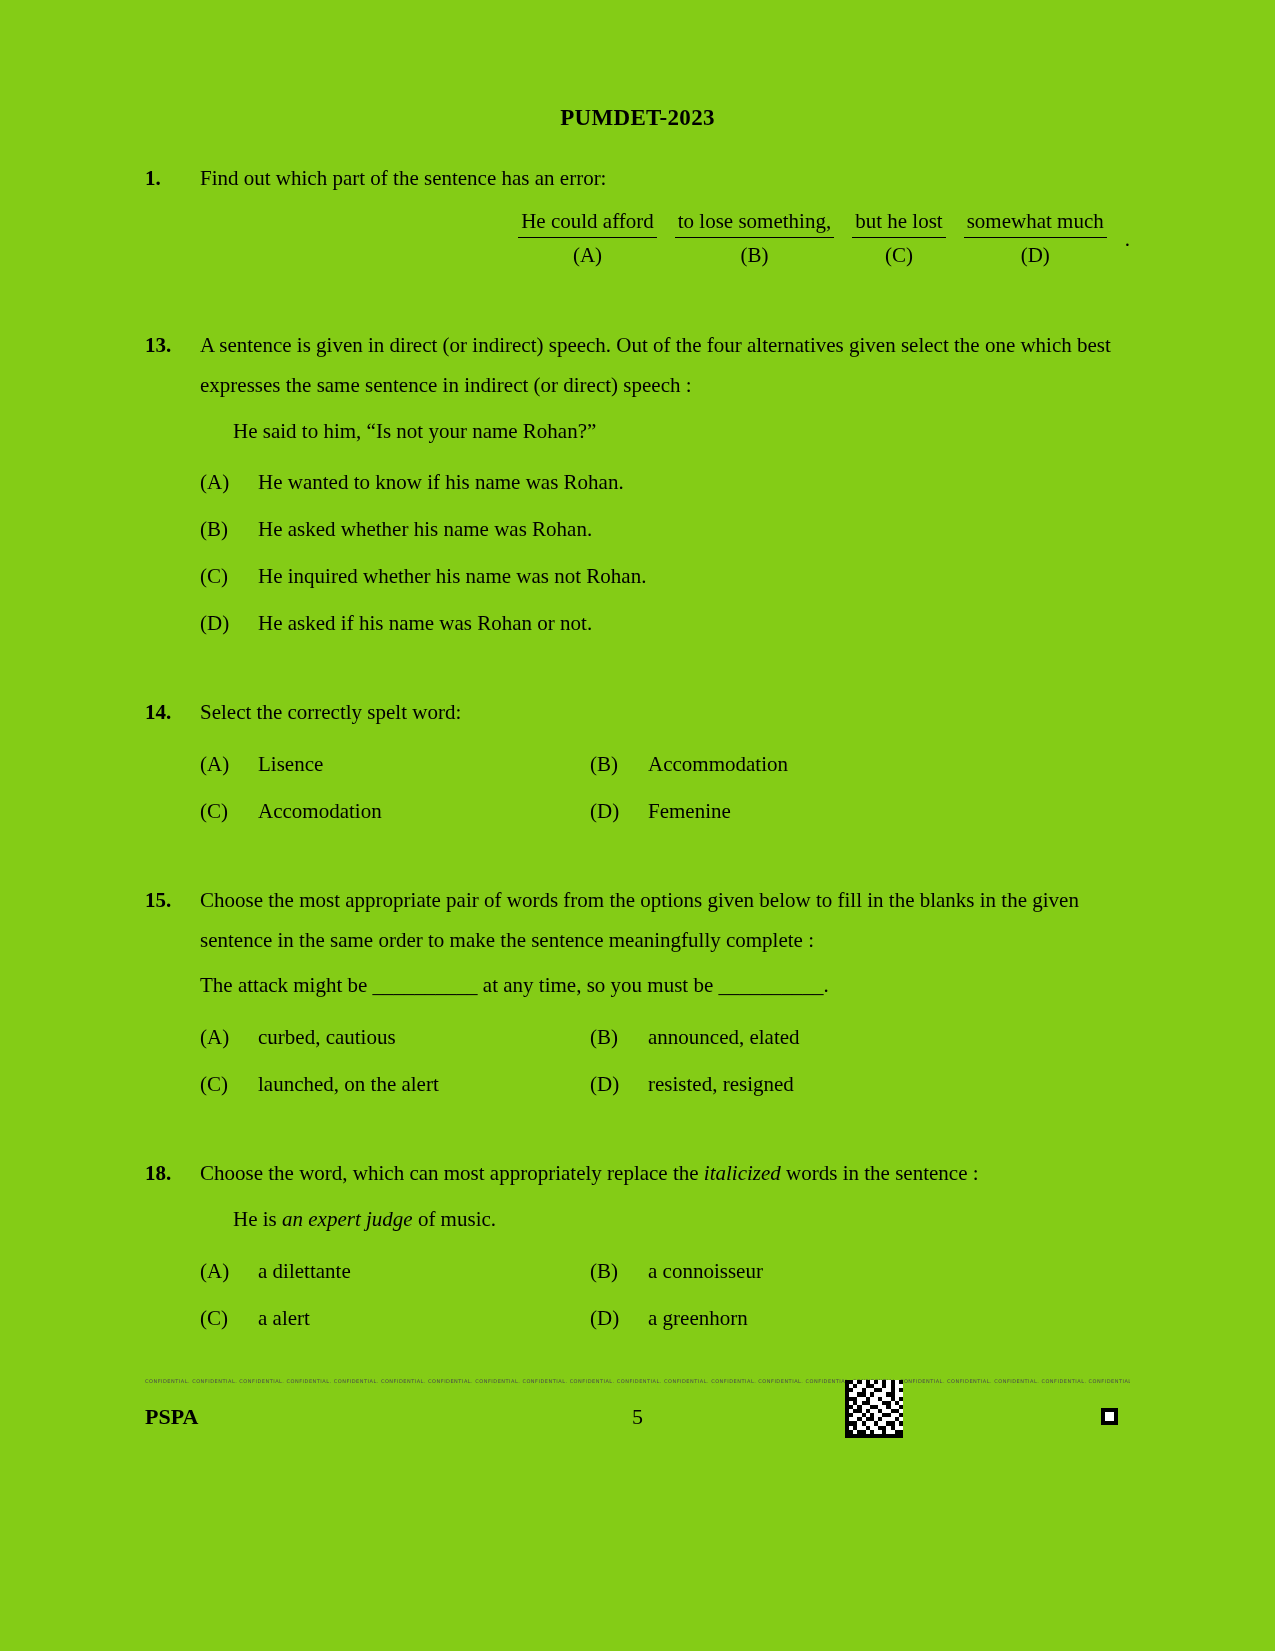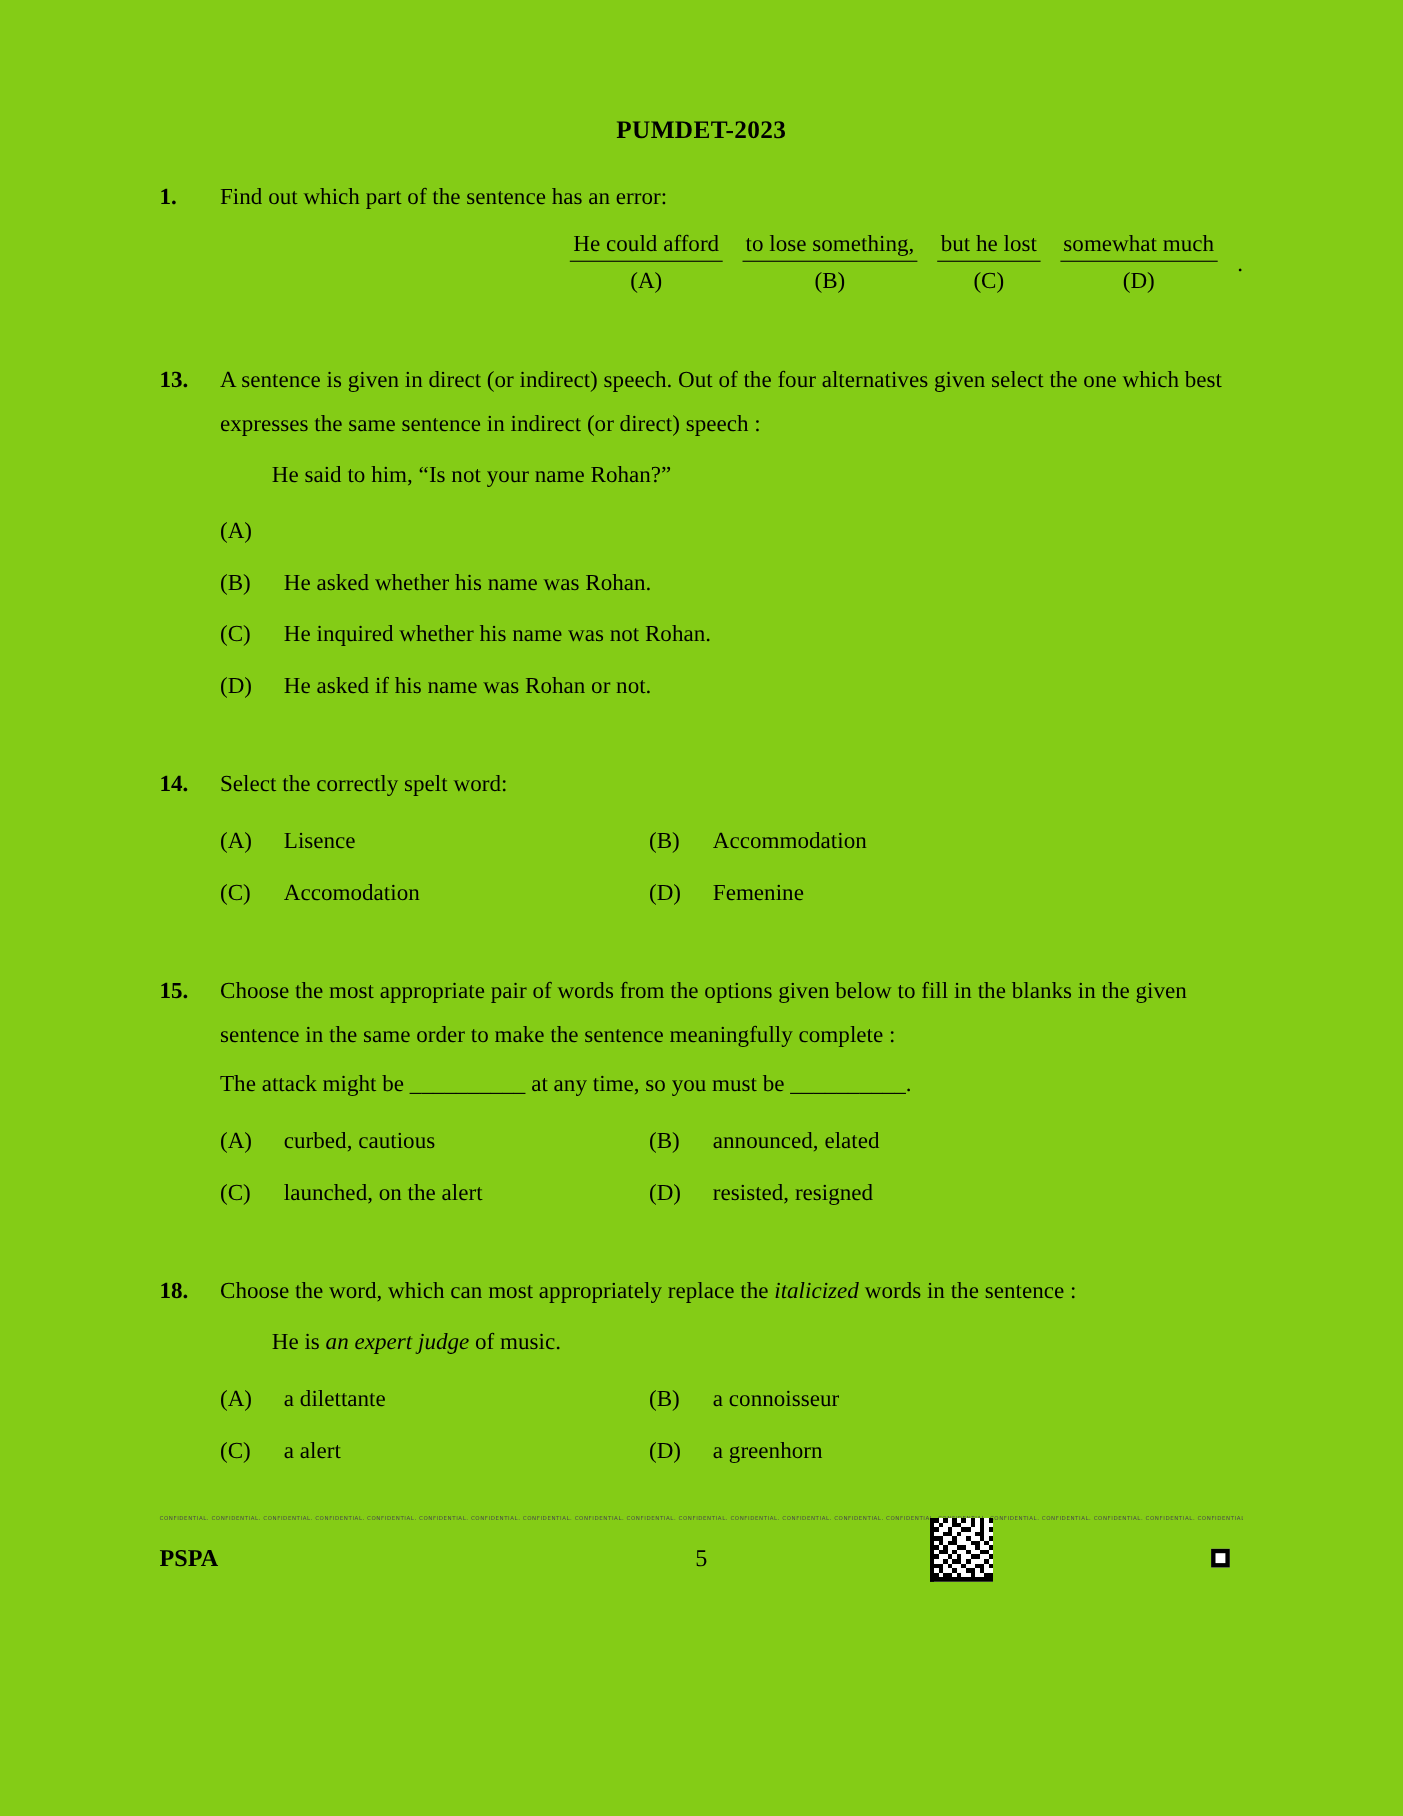--- a/index.html
+++ b/index.html
@@ -54,21 +54,21 @@
   .seg-label {
     line-height: 1.5;
     padding-top: 2px;
   }
   .seg-period {
     padding-top: 22px;
     line-height: 1;
   }
 
   .indent-sentence {
-    margin-left: 47px;
+    margin-left: 33px;
     margin-top: 6px;
   }
   .plain-sentence { margin-top: 6px; }
 
   .opt-list { margin-top: 12px; }
   .opt-row {
     display: flex;
     margin-bottom: 7px;
   }
   .opt-label {
@@ -176,20 +176,21 @@
   <div class="spacer-lg"></div>
 
   <div class="question">
     <div class="qnum">13.</div>
     <div class="qbody">
       <div>A sentence is given in direct (or indirect) speech. Out of the four alternatives given select the one which best expresses the same sentence in indirect (or direct) speech :</div>
       <div class="indent-sentence">He said to him, “Is not your name Rohan?”</div>
       <div class="opt-list">
         <div class="opt-row">
           <div class="opt-label">(A)</div>
+          <div>He wanted to know if his name was Rohan.</div>
         </div>
         <div class="opt-row">
           <div class="opt-label">(B)</div>
           <div>He asked whether his name was Rohan.</div>
         </div>
         <div class="opt-row">
           <div class="opt-label">(C)</div>
           <div>He inquired whether his name was not Rohan.</div>
         </div>
         <div class="opt-row">

